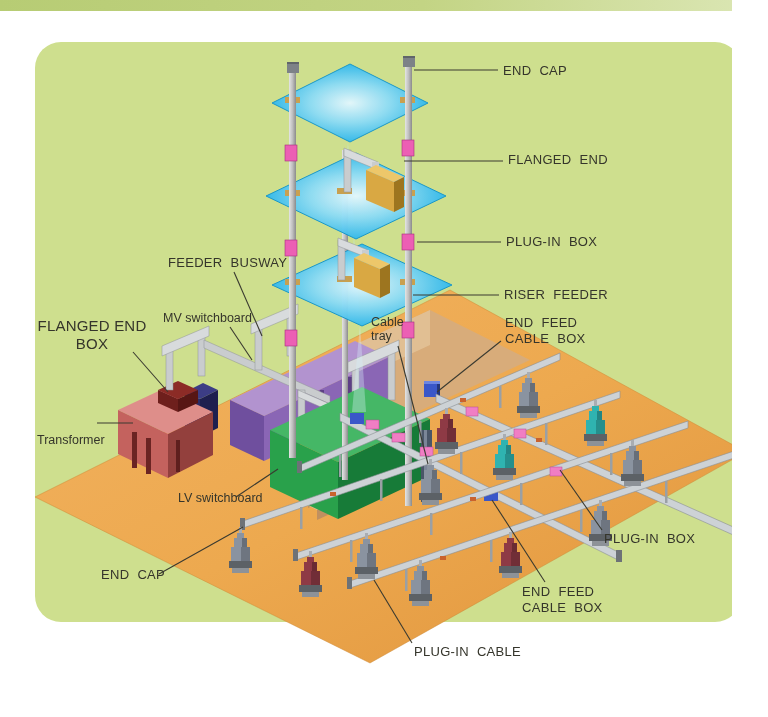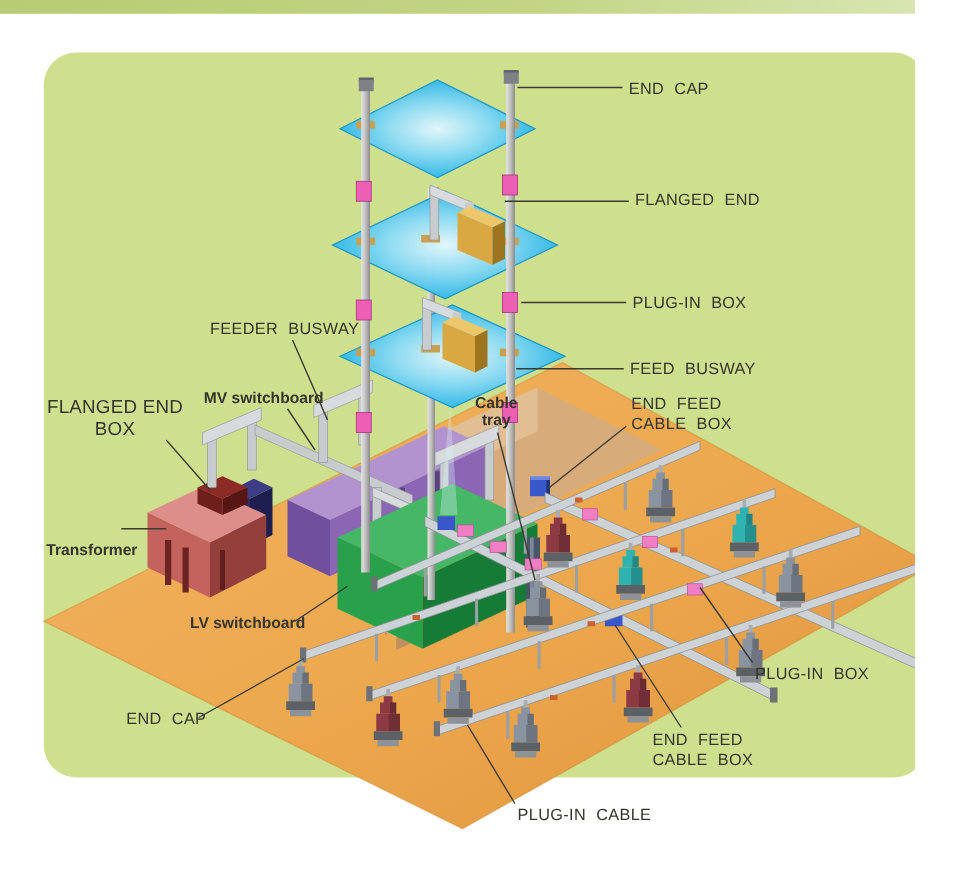--- a/index.html
+++ b/index.html
@@ -7,22 +7,22 @@
         font-family:"Liberation Sans",sans-serif;}
   .top-strip{position:absolute;left:0;top:0;width:768px;height:11px;
         background:linear-gradient(90deg,#b7cc74 0%,#c3d484 55%,#dce7b6 100%);}
   .panel{position:absolute;left:35px;top:42px;width:706px;height:580px;
         background:#cedf8e;border-radius:26px;}
   svg.art{position:absolute;left:0;top:0;}
   .lbl{position:absolute;color:#35352b;white-space:nowrap;}
   .lbl .ln{display:block;}
   .big{font-size:13px;letter-spacing:.3px;word-spacing:.32em;line-height:16px;}
   .xl{font-size:15px;letter-spacing:.2px;line-height:18px;text-align:center;}
-  .sm{font-size:12.5px;font-weight:700;line-height:14px;}
-  .ctr{text-align:center;}
+  .sm{font-size:12.5px;font-weight:400;line-height:14px;}
+  .ctr{}
 </style>
 </head>
 <body>
 
 <div class="page">
   <div class="top-strip"></div>
   <div class="panel"></div>
 
   <svg class="art" width="768" height="717" viewBox="0 0 768 717">
     <defs>
@@ -296,37 +296,37 @@
       <line x1="159" y1="574" x2="243" y2="527"></line>
       <line x1="602" y1="530" x2="560" y2="470"></line>
       <line x1="545" y1="582" x2="492" y2="500"></line>
       <line x1="412" y1="643" x2="374" y2="580"></line>
     </g>
   </svg>
 
   <div class="lbl big" style="left:503px;top:63px">END CAP</div>
   <div class="lbl big" style="left:508px;top:152px">FLANGED END</div>
   <div class="lbl big" style="left:506px;top:234px">PLUG-IN BOX</div>
-  <div class="lbl big" style="left:504px;top:287px">FEED BUSWAY</div>
+  <div class="lbl big" style="left:504px;top:287px">RISER FEEDER</div>
   <div class="lbl big" style="left:505px;top:315px">
     <span class="ln">END FEED</span>
     <span class="ln">CABLE BOX</span>
   </div>
   <div class="lbl sm ctr" style="left:371px;top:315px;width:52px">
     <span class="ln">Cable</span>
     <span class="ln">tray</span>
   </div>
   <div class="lbl big" style="left:168px;top:255px">FEEDER BUSWAY</div>
   <div class="lbl sm" style="left:163px;top:311px">MV switchboard</div>
   <div class="lbl xl" style="left:36px;top:317px;width:112px">
     <span class="ln">FLANGED END</span>
     <span class="ln">BOX</span>
   </div>
   <div class="lbl sm" style="left:37px;top:433px">Transformer</div>
-  <div class="lbl sm" style="left:152px;top:491px">LV switchboard</div>
+  <div class="lbl sm" style="left:178px;top:491px">LV switchboard</div>
   <div class="lbl big" style="left:101px;top:567px">END CAP</div>
   <div class="lbl big" style="left:604px;top:531px">PLUG-IN BOX</div>
   <div class="lbl big" style="left:522px;top:584px">
     <span class="ln">END FEED</span>
     <span class="ln">CABLE BOX</span>
   </div>
   <div class="lbl big" style="left:414px;top:644px">PLUG-IN CABLE</div>
 </div>
 
 </body></html>

